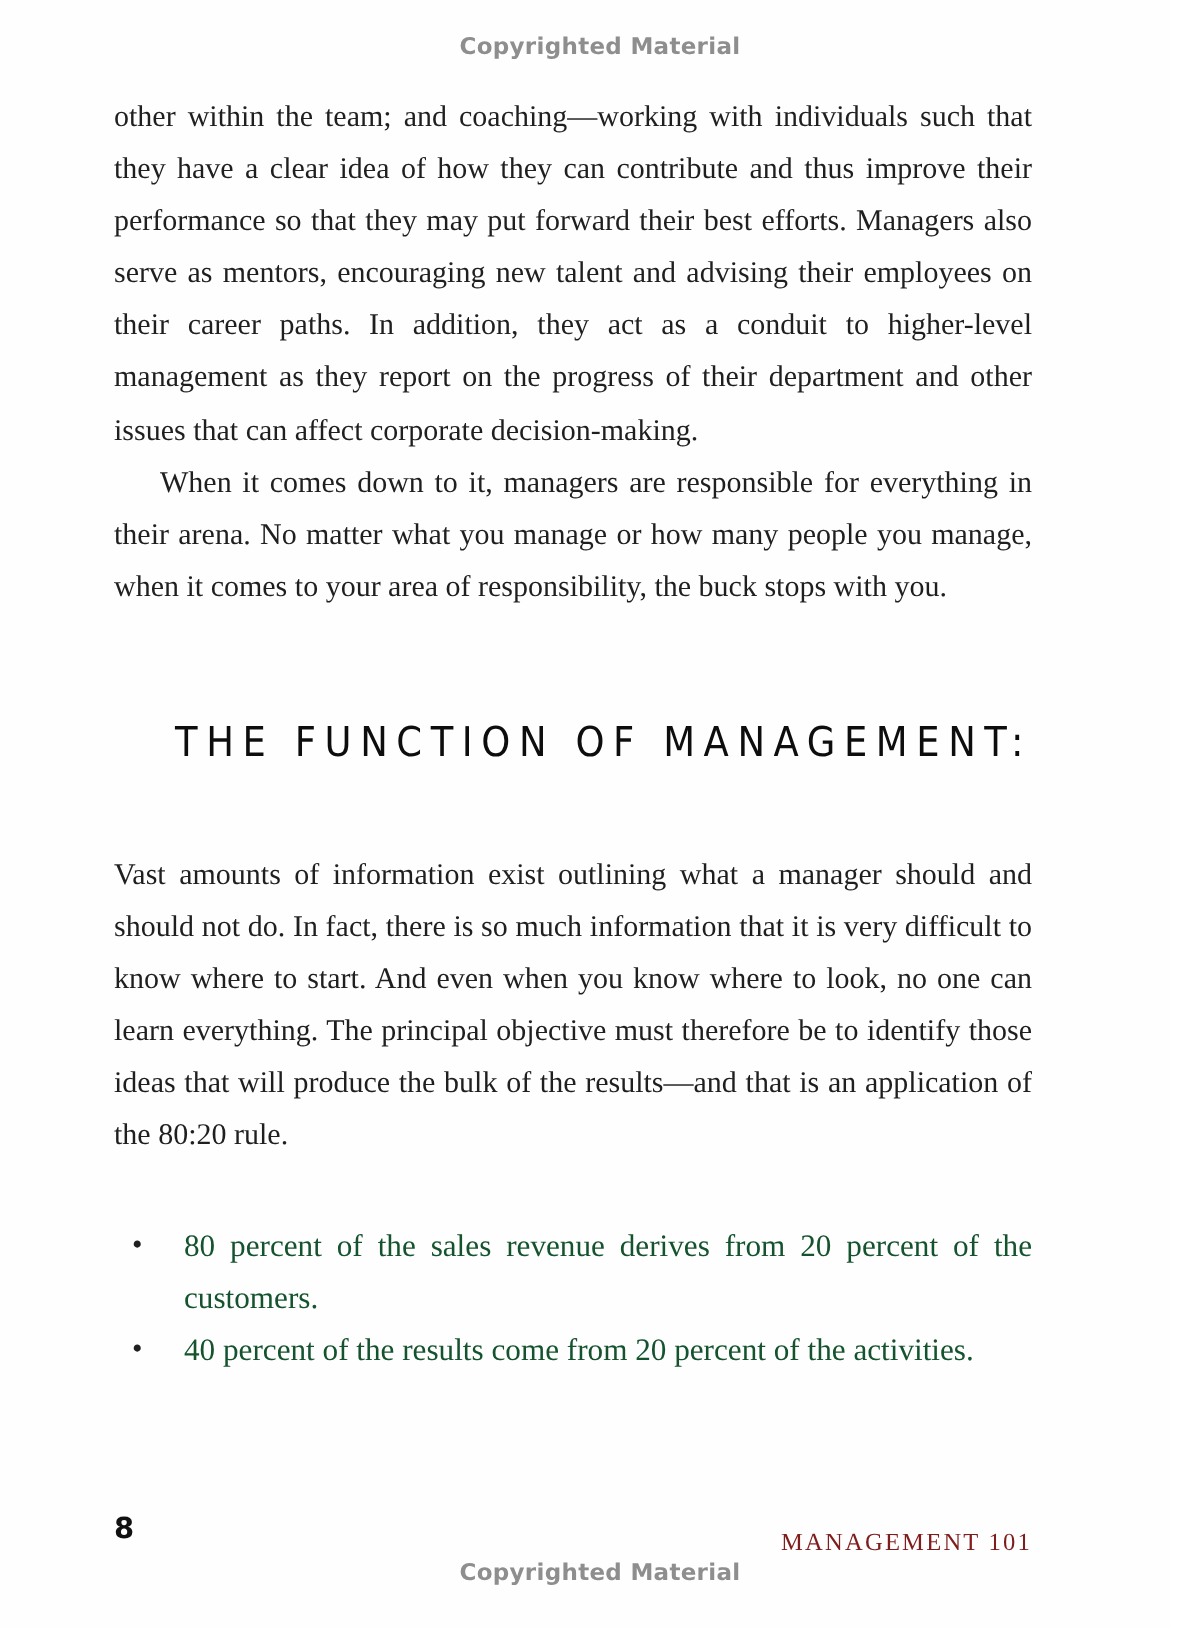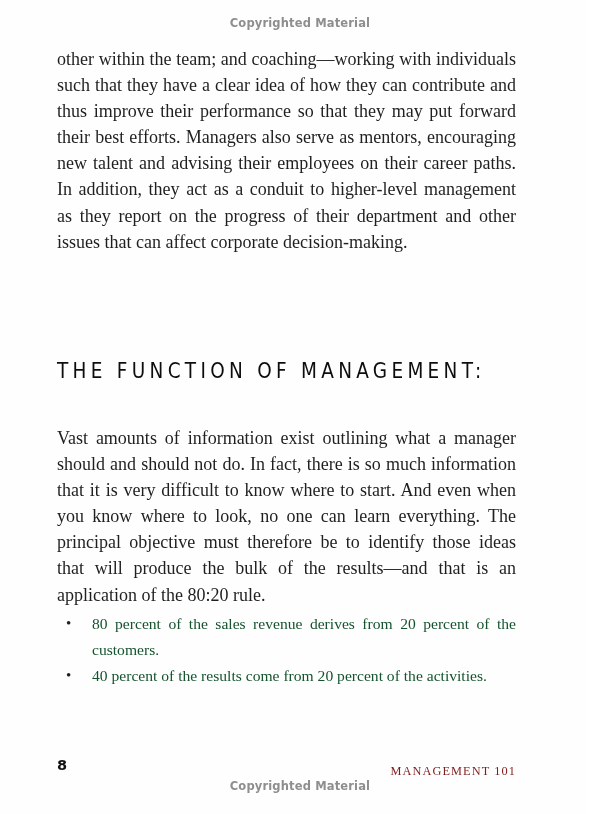--- a/index.html
+++ b/index.html
@@ -44,38 +44,38 @@
   
   .column {
     position: absolute;
     left: 57px;
     top: 46px;
     width: 459px;
   }
 
   p.body {
     margin: 0;
-    font-size: 18px;
+    font-size: 15px;
     line-height: 26.1px;
     text-align: justify;
     text-justify: inter-word;
     hyphens: none;
     color: #1f1f1f;
   }
   p.body.indent {
     text-indent: 23px;
   }
 
   
   .section-heading {
     position: absolute;
     left: 57px;
     top: 322px;
     width: 459px;
-    text-align: left;
+    text-align: right;
     font-family: "DejaVu Sans Condensed", "Liberation Sans Narrow", "Liberation Sans", sans-serif;
     font-size: 20.5px;
     font-weight: 400;
     letter-spacing: 4.3px;
     line-height: 33px;
     color: #0d0d0d;
     white-space: pre-line;
   }
   .section-heading .hline {
     display: block;
@@ -149,20 +149,21 @@
 </style>
 </head>
 <body>
 
 <div class="page">
 
   <div class="watermark watermark-top">Copyrighted Material</div>
 
   <div class="column">
     <p class="body">other within the team; and coaching—working with individuals such that they have a clear idea of how they can contribute and thus improve their performance so that they may put forward their best efforts. Managers also serve as mentors, encouraging new talent and advising their employees on their career paths. In addition, they act as a conduit to higher-level management as they report on the progress of their department and other issues that can affect corporate decision-making.</p>
+    <p class="body indent">When it comes down to it, managers are responsible for everything in their arena. No matter what you manage or how many people you manage, when it comes to your area of responsibility, the buck stops with you.</p>
   </div>
 
   <div class="section-heading">
     <span class="hline">THE FUNCTION OF MANAGEMENT:</span>
   </div>
 
   <div class="column-lower">
     <p class="body">Vast amounts of information exist outlining what a manager should and should not do. In fact, there is so much information that it is very difficult to know where to start. And even when you know where to look, no one can learn everything. The principal objective must therefore be to identify those ideas that will produce the bulk of the results—and that is an application of the 80:20 rule.</p>
   </div>
 

